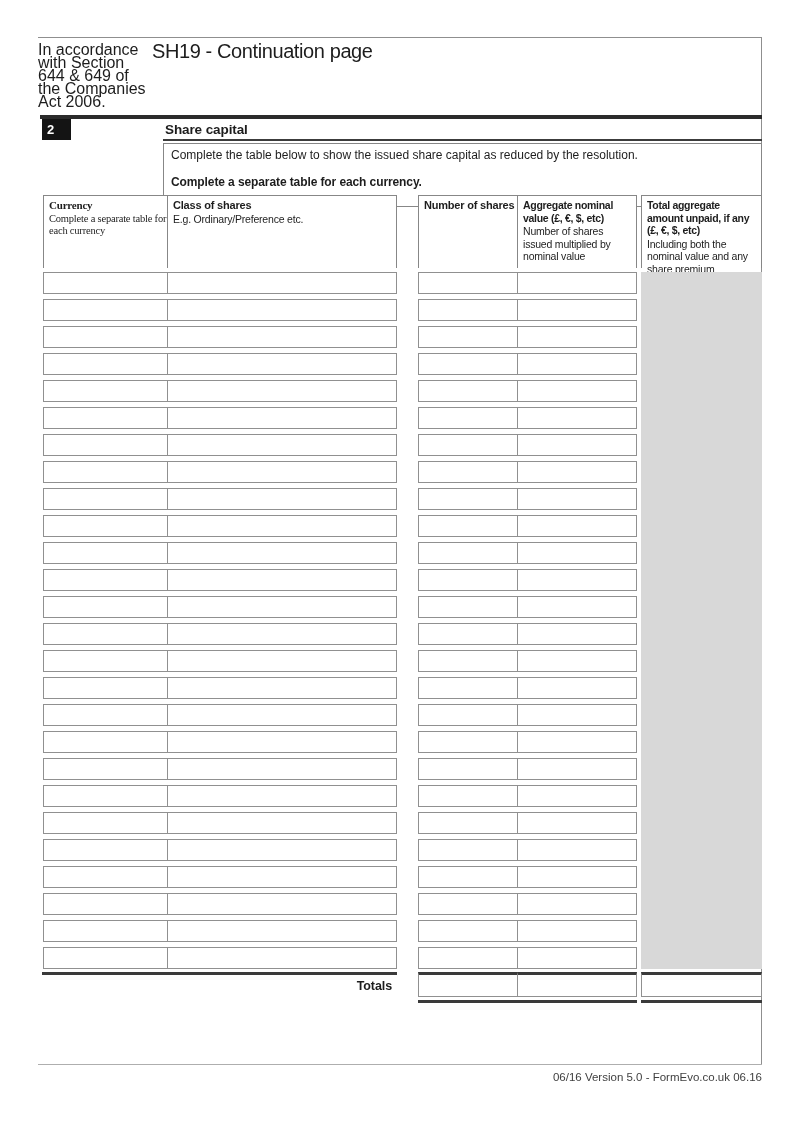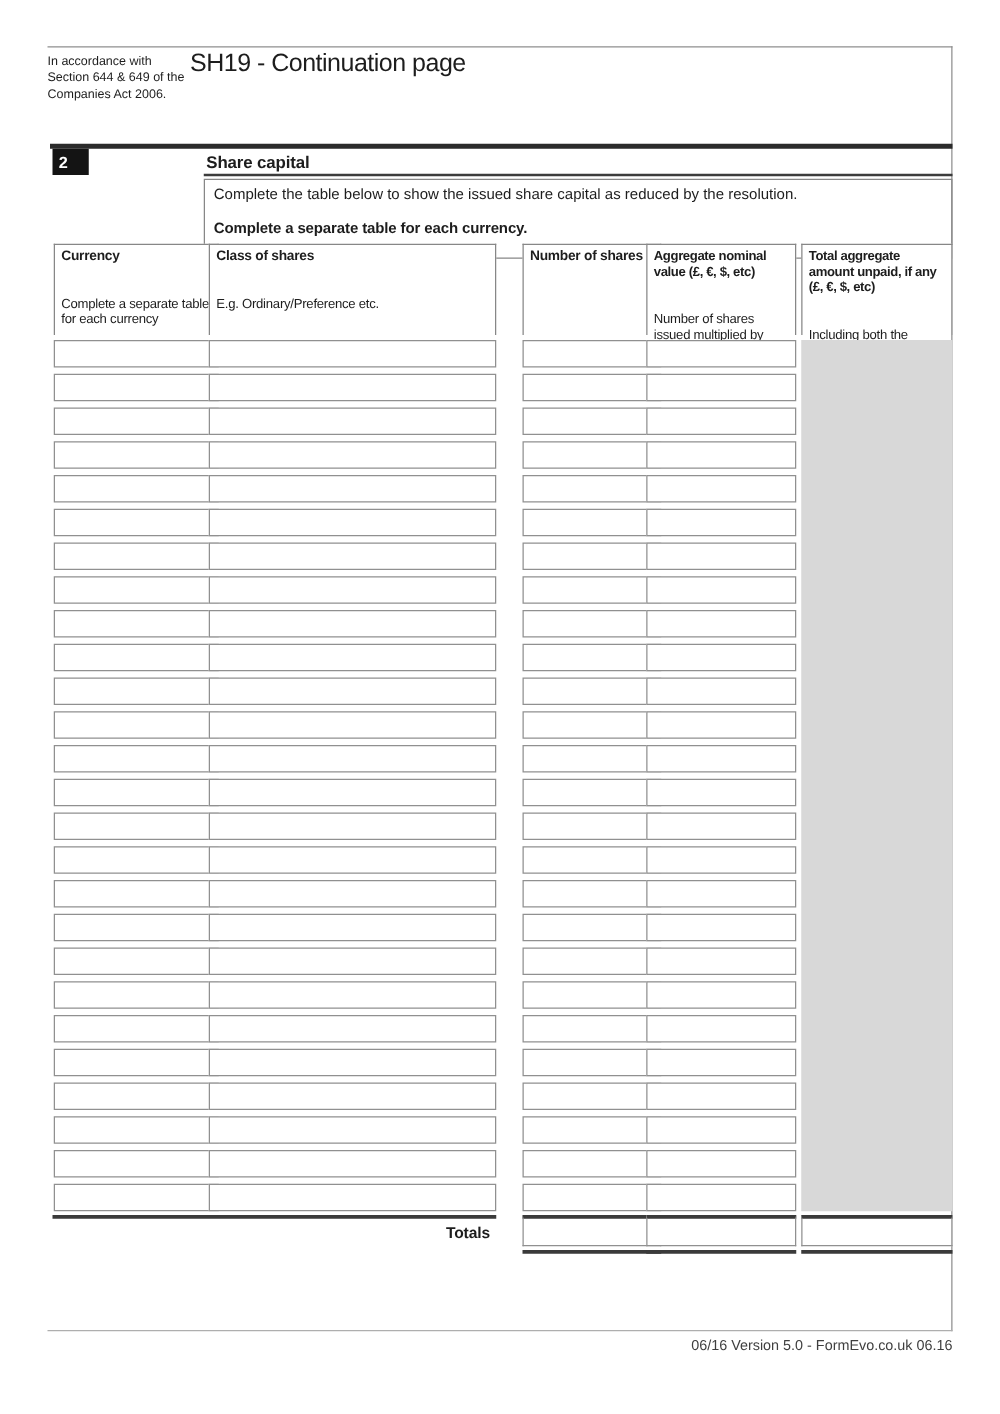--- a/index.html
+++ b/index.html
@@ -6,49 +6,49 @@
   html,body { background:#ffffff; }
   body { font-family:"Liberation Sans", sans-serif; color:#1d1d1d; }
   .page { position:relative; width:800px; height:1131px; background:#fff; overflow:hidden; }
 
   
   .rule-top    { position:absolute; left:38px; top:37px; width:724px; height:1px; background:#8f8f8f; }
   .rule-right  { position:absolute; left:761px; top:37px; width:1px; height:1028px; background:#8f8f8f; }
   .rule-bottom { position:absolute; left:38px; top:1064px; width:724px; height:1px; background:#aeaeae; }
 
   
-  .accordance { position:absolute; left:38px; top:43px; width:116px; font-size:10px; line-height:13px; color:#1d1d1d; }
+  .accordance { position:absolute; left:38px; top:43px; width:116px; font-size:16px; line-height:13px; color:#1d1d1d; }
   .form-title { position:absolute; left:152px; top:40px; font-size:20px; letter-spacing:-0.4px; color:#1d1d1d; }
   .form-subtitle { position:absolute; left:154px; top:67px; width:478px; font-size:15px; line-height:19px; letter-spacing:-0.1px; color:#1d1d1d; }
 
   
   .thick-bar { position:absolute; left:40px; top:115px; width:722px; height:4px; background:#2b2b2b; }
   .section-badge { position:absolute; left:42px; top:119px; width:29px; height:21px; background:#141414; color:#fff;
                    font-weight:bold; font-size:13px; line-height:21px; padding-left:5px; }
   .section-title { position:absolute; left:165px; top:122px; font-size:13.5px; font-weight:bold; letter-spacing:-0.1px; }
   .heading-rule { position:absolute; left:163px; top:139px; width:599px; height:2px; background:#3c3c3c; }
 
   
   .instruction-box { position:absolute; left:163px; top:143px; width:599px; height:64px; border:1px solid #878787;
                      padding:4px 7px; font-size:12px; line-height:14px; }
   .instruction-secondary { font-weight:bold; margin-top:13px; letter-spacing:-0.1px; }
 
   
-  .c1 { left:43px;  width:132px; }
+  .c1 { left:43px;  width:132px;font-family:Liberation Serif, serif; }
   .c2 { left:167px; width:230px; }
   .c3 { left:418px; width:111px; }
   .c4 { left:517px; width:120px; }
   .c5 { left:641px; width:121px; }
 
   
   .hcell { position:absolute; top:195px; height:73px; border:1px solid #878787; border-bottom:none;
            padding:3px 5px; background:#fff; }
   .hcell .label { font-weight:bold; font-size:11px; line-height:12.5px; letter-spacing:-0.2px; }
   .hcell.tight .label { font-size:10.5px; letter-spacing:-0.3px; }
-  .hcell .help { font-size:10.5px; line-height:12.5px; letter-spacing:-0.2px; margin-top:25px; color:#1d1d1d; }
+  .hcell .help { font-size:10.5px; line-height:12.5px; letter-spacing:-0.2px; margin-top:1px; color:#1d1d1d; }
 
   
   .rows { position:absolute; left:0; top:272px; width:800px; }
   .data-row { position:relative; height:22px; margin-bottom:5px; }
   .cell { position:absolute; top:0; height:22px; border:1px solid #909090; background:#fff; }
   .shaded-col { position:absolute; left:641px; top:272px; width:121px; height:697px; background:#d8d8d8; }
 
   
   .totals-rule { position:absolute; left:42px; top:972px; width:355px; height:3px; background:#3a3a3a; }
   .totals-label { position:absolute; left:240px; top:979px; width:152px; text-align:right; font-weight:bold;

